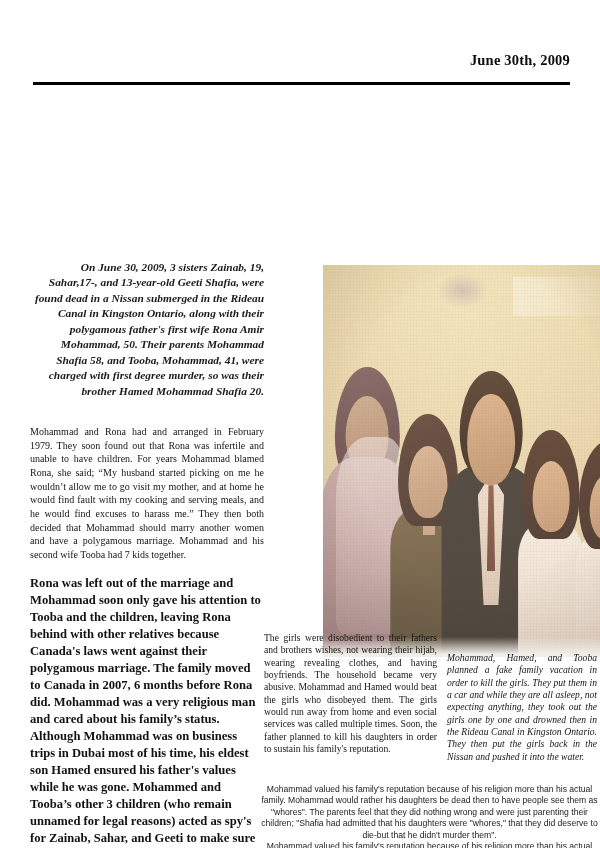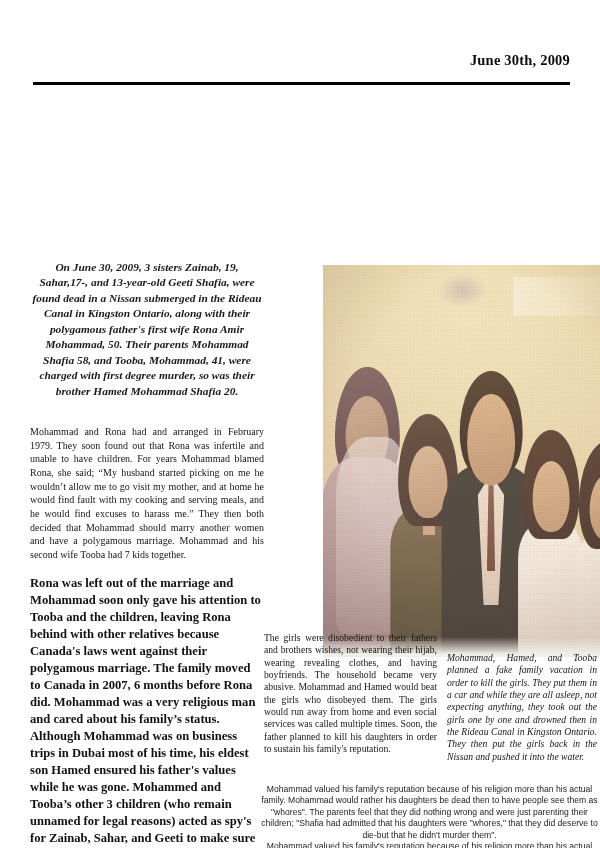--- a/index.html
+++ b/index.html
@@ -68,21 +68,21 @@
     top: 228px;
     width: 234px;
   }
   .lede {
     font-family: "Liberation Serif", "DejaVu Serif", serif;
     font-weight: bold;
     font-style: italic;
     font-size: 11.4px;
     line-height: 1.355;
     color: #1a1a1a;
-    text-align: center;
+    text-align: right;
     margin: 0 0 26px 0;
   }
   .body-just {
     font-family: "Liberation Serif", "DejaVu Serif", serif;
     font-size: 10px;
     line-height: 1.365;
     text-align: justify;
     color: #141414;
     margin: 0 0 14px 0;
   }

